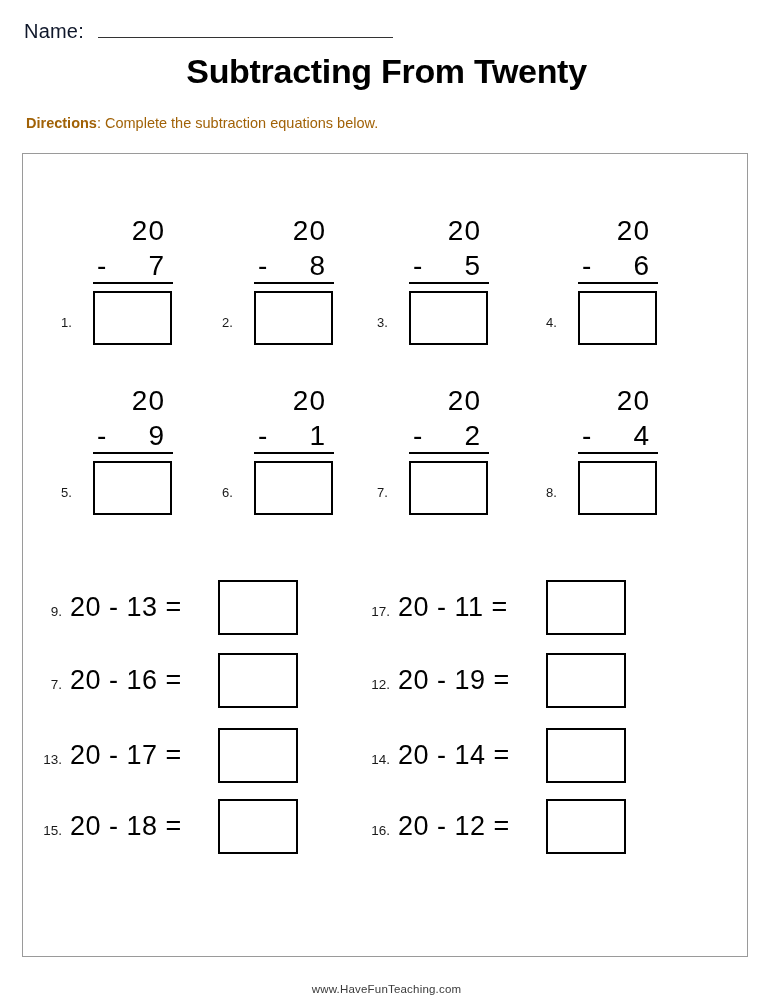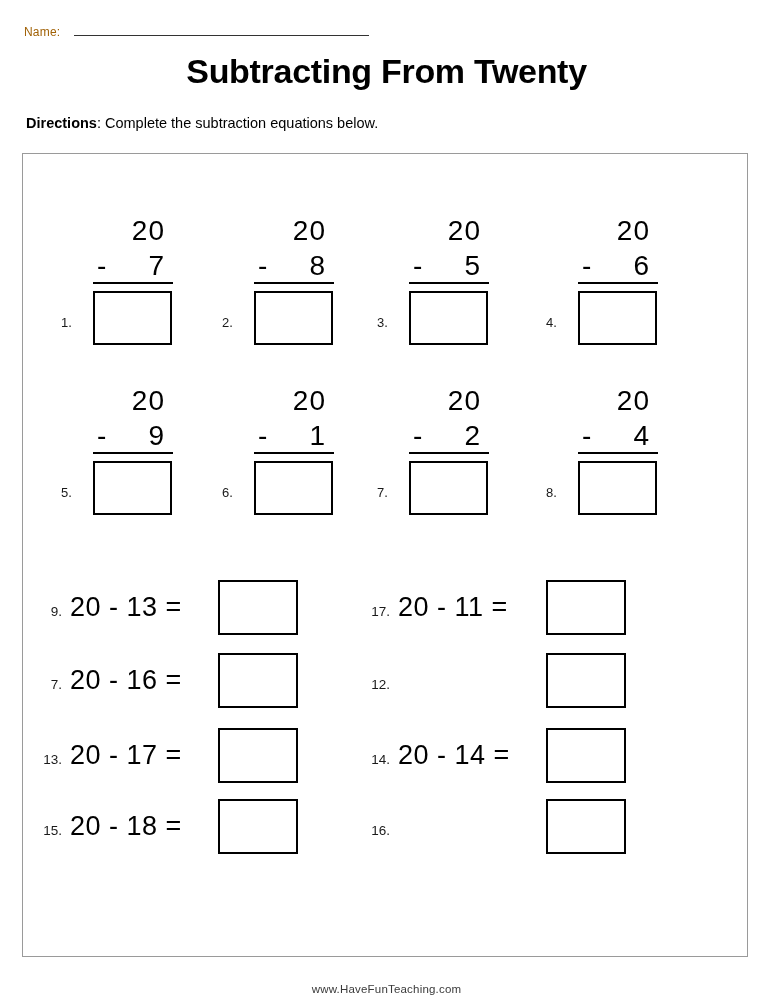--- a/index.html
+++ b/index.html
@@ -20,23 +20,23 @@
   #name-row {
     position: absolute;
     left: 24px;
     top: 20px;
     width: 400px;
     height: 26px;
     display: flex;
     align-items: baseline;
   }
   #name-label {
-    font-size: 12px;
+    font-size: 20px;
     letter-spacing: 0.2px;
-    color: #a16207;
+    color: #0f172a;
   }
   #name-line {
     margin-left: 14px;
     flex: 0 0 295px;
     border-bottom: 1.3px solid #333;
     height: 15px;
   }
 
   #worksheet-title {
     position: absolute;
@@ -48,21 +48,21 @@
     font-weight: bold;
     letter-spacing: -0.3px;
     color: #000;
   }
 
   #directions {
     position: absolute;
     left: 26px;
     top: 115px;
     font-size: 14.5px;
-    color: #000000;
+    color: #a16207;
     white-space: nowrap;
   }
   #directions b { font-weight: bold; }
 
   
   #worksheet-box {
     position: absolute;
     left: 22px;
     top: 153px;
     width: 726px;
@@ -263,36 +263,38 @@
       <div class="hexpr">20 - 11 =</div>
       <div class="hbox"></div>
     </div>
     <div class="hproblem" style="left: 30px; top: 653px;">
       <div class="hlabel">7.</div>
       <div class="hexpr">20 - 16 =</div>
       <div class="hbox"></div>
     </div>
     <div class="hproblem" style="left: 358px; top: 653px;">
       <div class="hlabel">12.</div>
+      <div class="hexpr">20 - 19 =</div>
       <div class="hbox"></div>
     </div>
     <div class="hproblem" style="left: 30px; top: 728px;">
       <div class="hlabel">13.</div>
       <div class="hexpr">20 - 17 =</div>
       <div class="hbox"></div>
     </div>
     <div class="hproblem" style="left: 358px; top: 728px;">
       <div class="hlabel">14.</div>
       <div class="hexpr">20 - 14 =</div>
       <div class="hbox"></div>
     </div>
     <div class="hproblem" style="left: 30px; top: 799px;">
       <div class="hlabel">15.</div>
       <div class="hexpr">20 - 18 =</div>
       <div class="hbox"></div>
     </div>
     <div class="hproblem" style="left: 358px; top: 799px;">
       <div class="hlabel">16.</div>
+      <div class="hexpr">20 - 12 =</div>
       <div class="hbox"></div>
     </div>
   </div>
 
 <div id="footer">www.HaveFunTeaching.com</div>
 
 </body></html>

